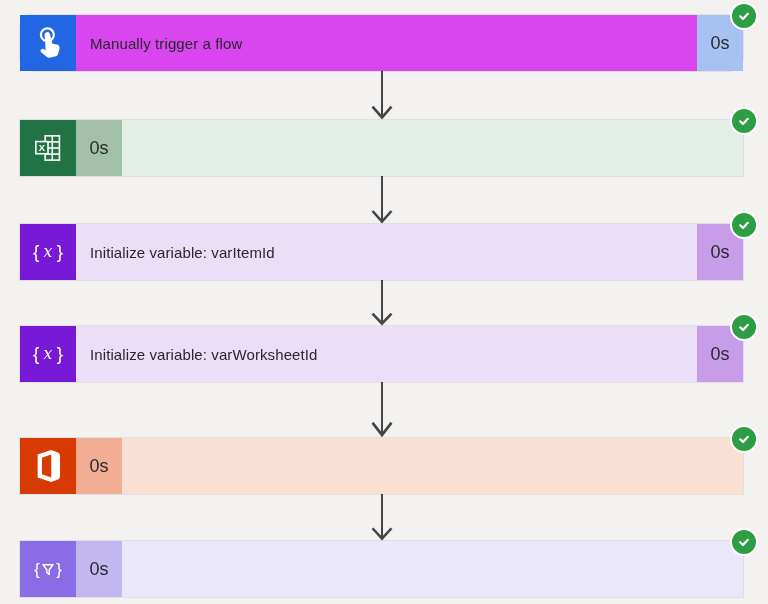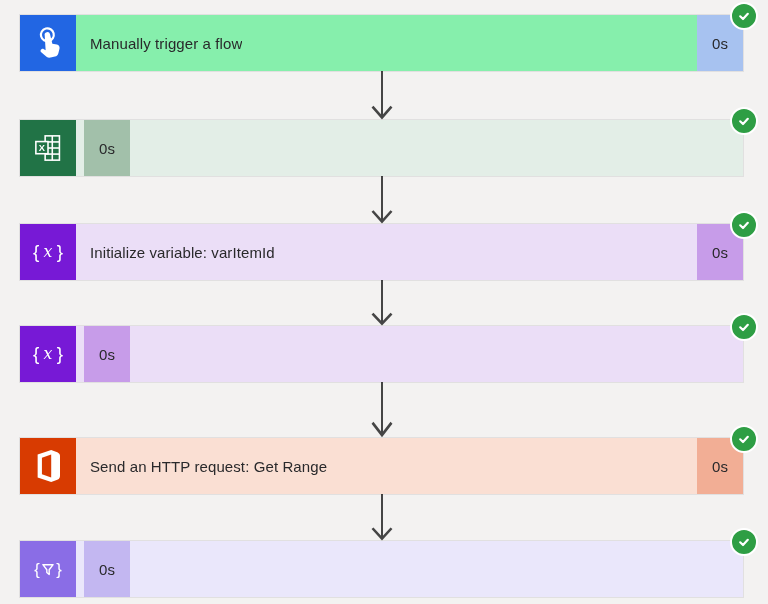--- a/index.html
+++ b/index.html
@@ -24,21 +24,21 @@
     flex:1;display:flex;align-items:center;
     padding-left:14px;min-width:0;
   }
   .step-label{
     font-size:15px;color:#29292b;letter-spacing:.1px;
     white-space:nowrap;overflow:hidden;text-overflow:ellipsis;
   }
   .duration{
     width:46px;flex:0 0 46px;
     display:flex;align-items:center;justify-content:center;
-    font-size:15px;color:#29292b;margin-left:8px;
+    font-size:18px;color:#29292b;
   }
   .badge{
     position:absolute;top:-13px;right:-15px;
     width:24px;height:24px;border-radius:50%;
     border:2px solid #ffffff;
     display:flex;align-items:center;justify-content:center;
     z-index:3;
   }
   .gap{
     margin-left:20px;width:723px;
@@ -46,21 +46,21 @@
   }
   .g1{height:49px}.g2{height:48px}.g3{height:46px}.g4{height:56px}.g5{height:47px}
   .gap svg{height:100%;width:26px;display:block;}
   .icon-tile svg{display:block;}
 </style>
 </head>
 <body style="background-color: rgb(243, 242, 241);">
 
 <div class="flow">
 
-  <div class="step" style="background-color: #86efac;">
+  <div class="step" style="background-color: #d946ef; border-radius: 14px;">
     <div class="icon-tile" style="background-color: rgb(34, 102, 227);">
       <svg width="38" height="38" viewBox="0 0 56 56">
         <g transform="rotate(-14 28 28)">
           <circle cx="30" cy="16" r="9.5" fill="none" stroke="#fff" stroke-width="3.2"></circle>
           <path fill="#fff" d="M26 16 a4 4 0 0 1 8 0 v14.5 l6.2 2.9 c2.6 1.2 3.6 4.4 2.2 6.9 l-3.2 5.9 c-1.2 2.2 -3.5 3.6 -6 3.6 h-6.6 c-2.2 0 -4.3 -1 -5.6 -2.8 l-6 -8.1 c-1.4 -1.9 -0.1 -4.6 2.3 -4.6 c1 0 1.9 0.4 2.6 1.1 l2.1 2.2 z"></path>
         </g>
       </svg>
     </div>
     <div class="step-body">
       <span class="step-label">Manually trigger a flow</span>
@@ -136,20 +136,23 @@
   </div>
 
   <div class="step" style="background-color: rgb(235, 222, 247);">
     <div class="icon-tile" style="background-color: rgb(119, 25, 214);">
       <svg width="44" height="44" viewBox="0 0 56 56">
         <text x="13" y="35.5" font-size="24" fill="#fff" text-anchor="middle" font-family="Liberation Sans, sans-serif">{</text>
         <text x="28" y="34.5" font-size="20" fill="#fff" font-style="italic" text-anchor="middle" font-family="DejaVu Serif, serif">x</text>
         <text x="43" y="35.5" font-size="24" fill="#fff" text-anchor="middle" font-family="Liberation Sans, sans-serif">}</text>
       </svg>
     </div>
+    <div class="step-body">
+      <span class="step-label">Initialize variable: varWorksheetId</span>
+    </div>
     <div class="duration" style="background-color: rgb(199, 156, 233);">0s</div>
     <div class="badge" style="background-color: rgb(46, 158, 68);">
       <svg width="14" height="14" viewBox="0 0 14 14">
         <path d="M3.2 7.3 L6 10 L10.8 4.8" stroke="#fff" stroke-width="2.2" fill="none" stroke-linecap="round" stroke-linejoin="round"></path>
       </svg>
     </div>
   </div>
 
   <div class="gap g4">
     <svg viewBox="0 0 26 48" preserveAspectRatio="none">
@@ -157,23 +160,20 @@
       <path d="M3.5 35 L13 45.5 L22.5 35" stroke="#454545" stroke-width="2.6" fill="none"></path>
     </svg>
   </div>
 
   <div class="step" style="background-color: rgb(250, 223, 211);">
     <div class="icon-tile" style="background-color: rgb(216, 59, 1);">
       <svg width="40" height="40" viewBox="0 0 56 56">
         <path fill="#fff" d="M32.5 5.5 l8.5 3.2 c2.3 0.9 3.8 3 3.8 5.4 v27.8 c0 2.4 -1.5 4.5 -3.8 5.4 l-8.5 3.2 -19 -6.3 v-32.4 z"></path>
         <path fill="#d83b01" d="M19.5 16.5 l13 -4.6 v32.2 l-13 -4.6 z"></path>
       </svg>
-    </div>
-    <div class="step-body">
-      <span class="step-label">Send an HTTP request: Get Range</span>
     </div>
     <div class="duration" style="background-color: rgb(242, 174, 149);">0s</div>
     <div class="badge" style="background-color: rgb(46, 158, 68);">
       <svg width="14" height="14" viewBox="0 0 14 14">
         <path d="M3.2 7.3 L6 10 L10.8 4.8" stroke="#fff" stroke-width="2.2" fill="none" stroke-linecap="round" stroke-linejoin="round"></path>
       </svg>
     </div>
   </div>
 
   <div class="gap g5">

